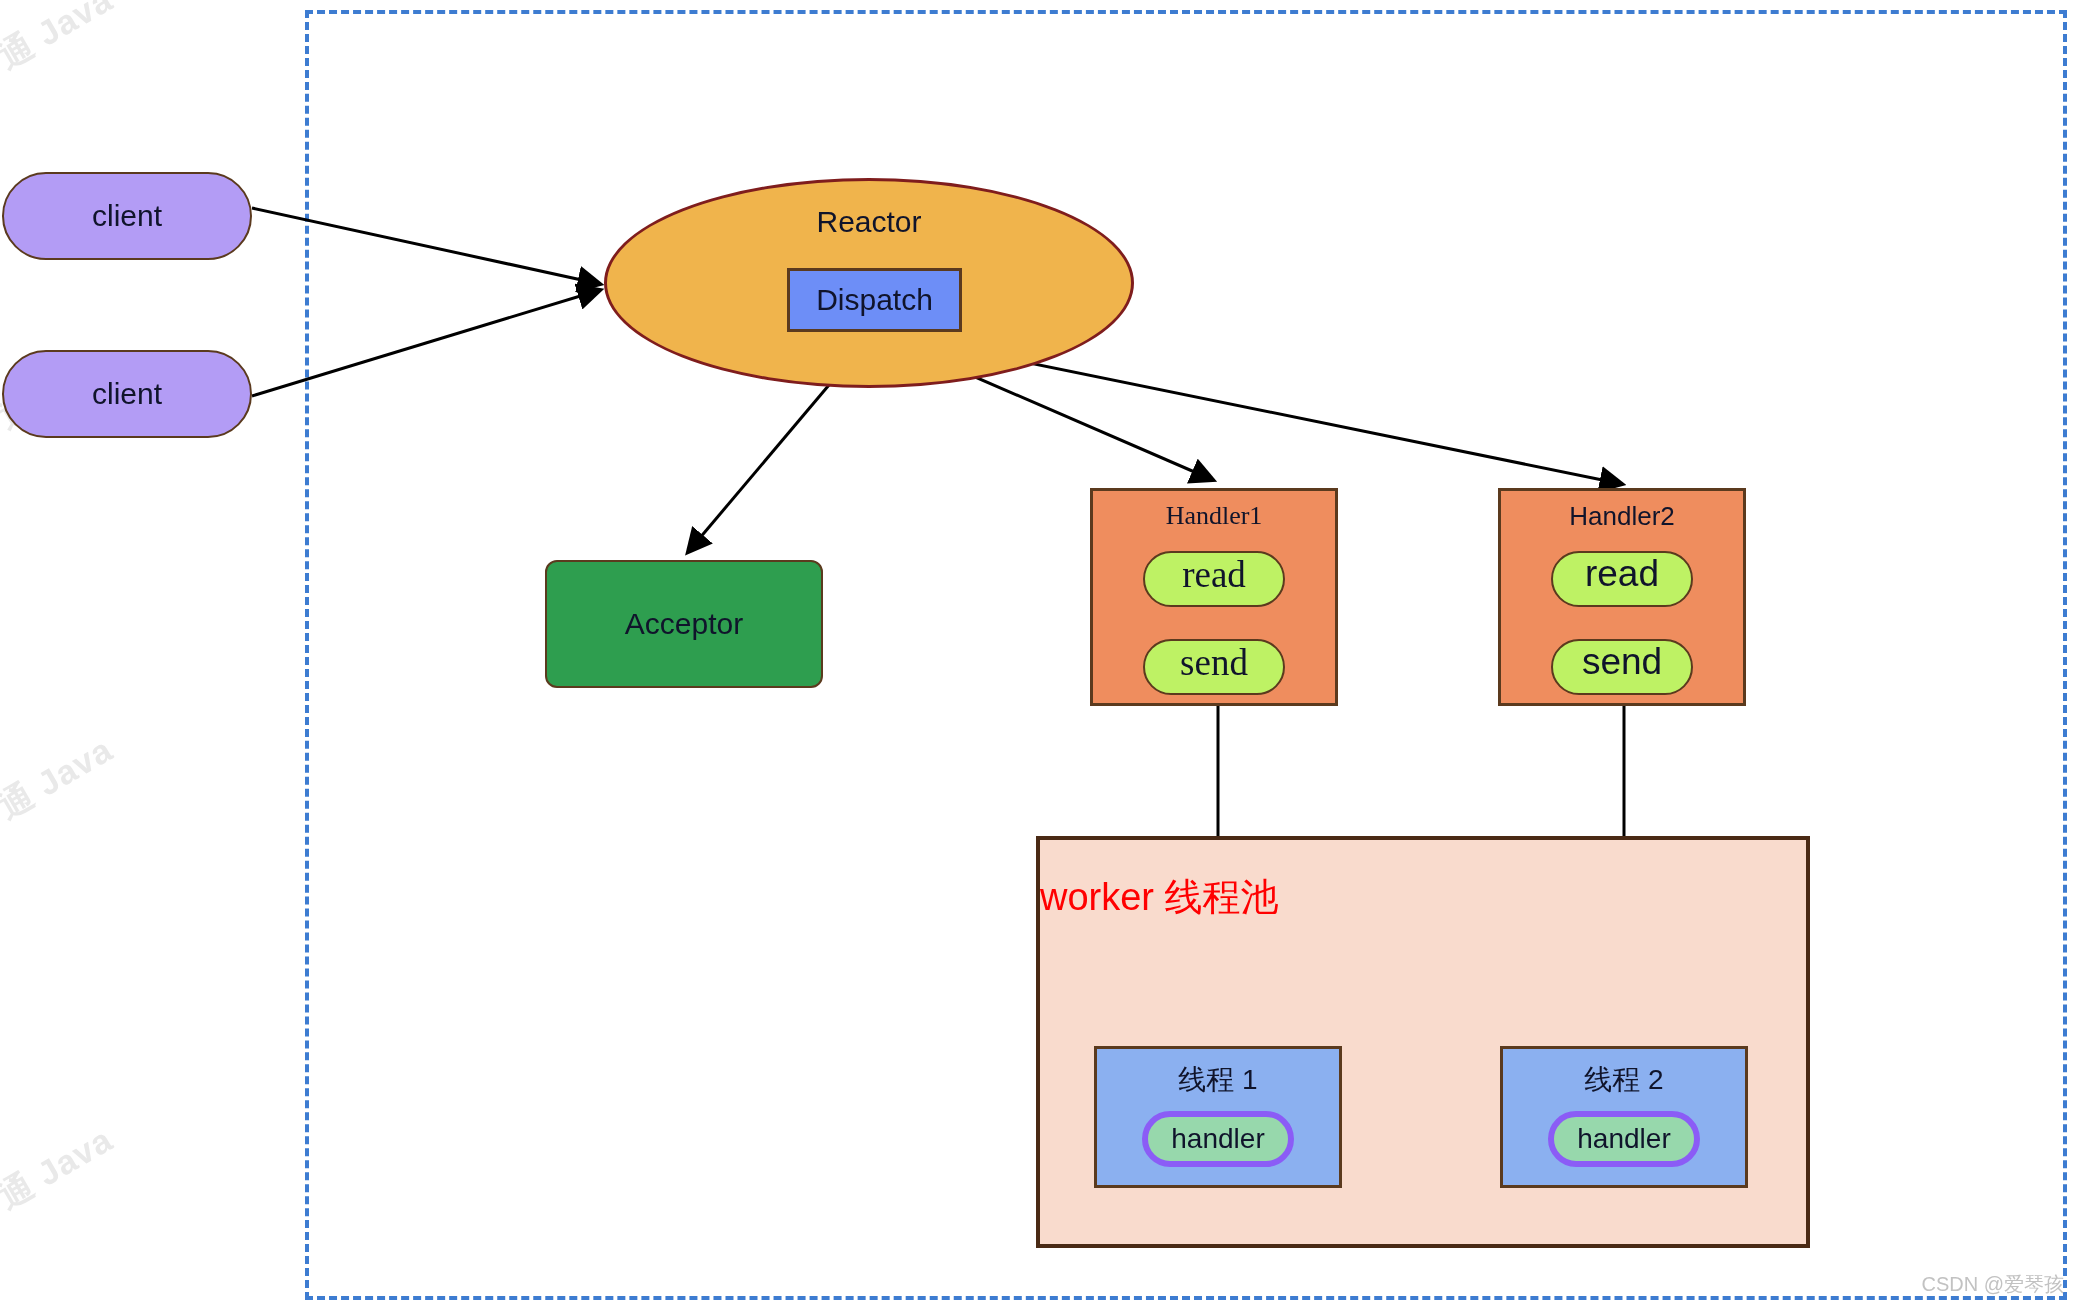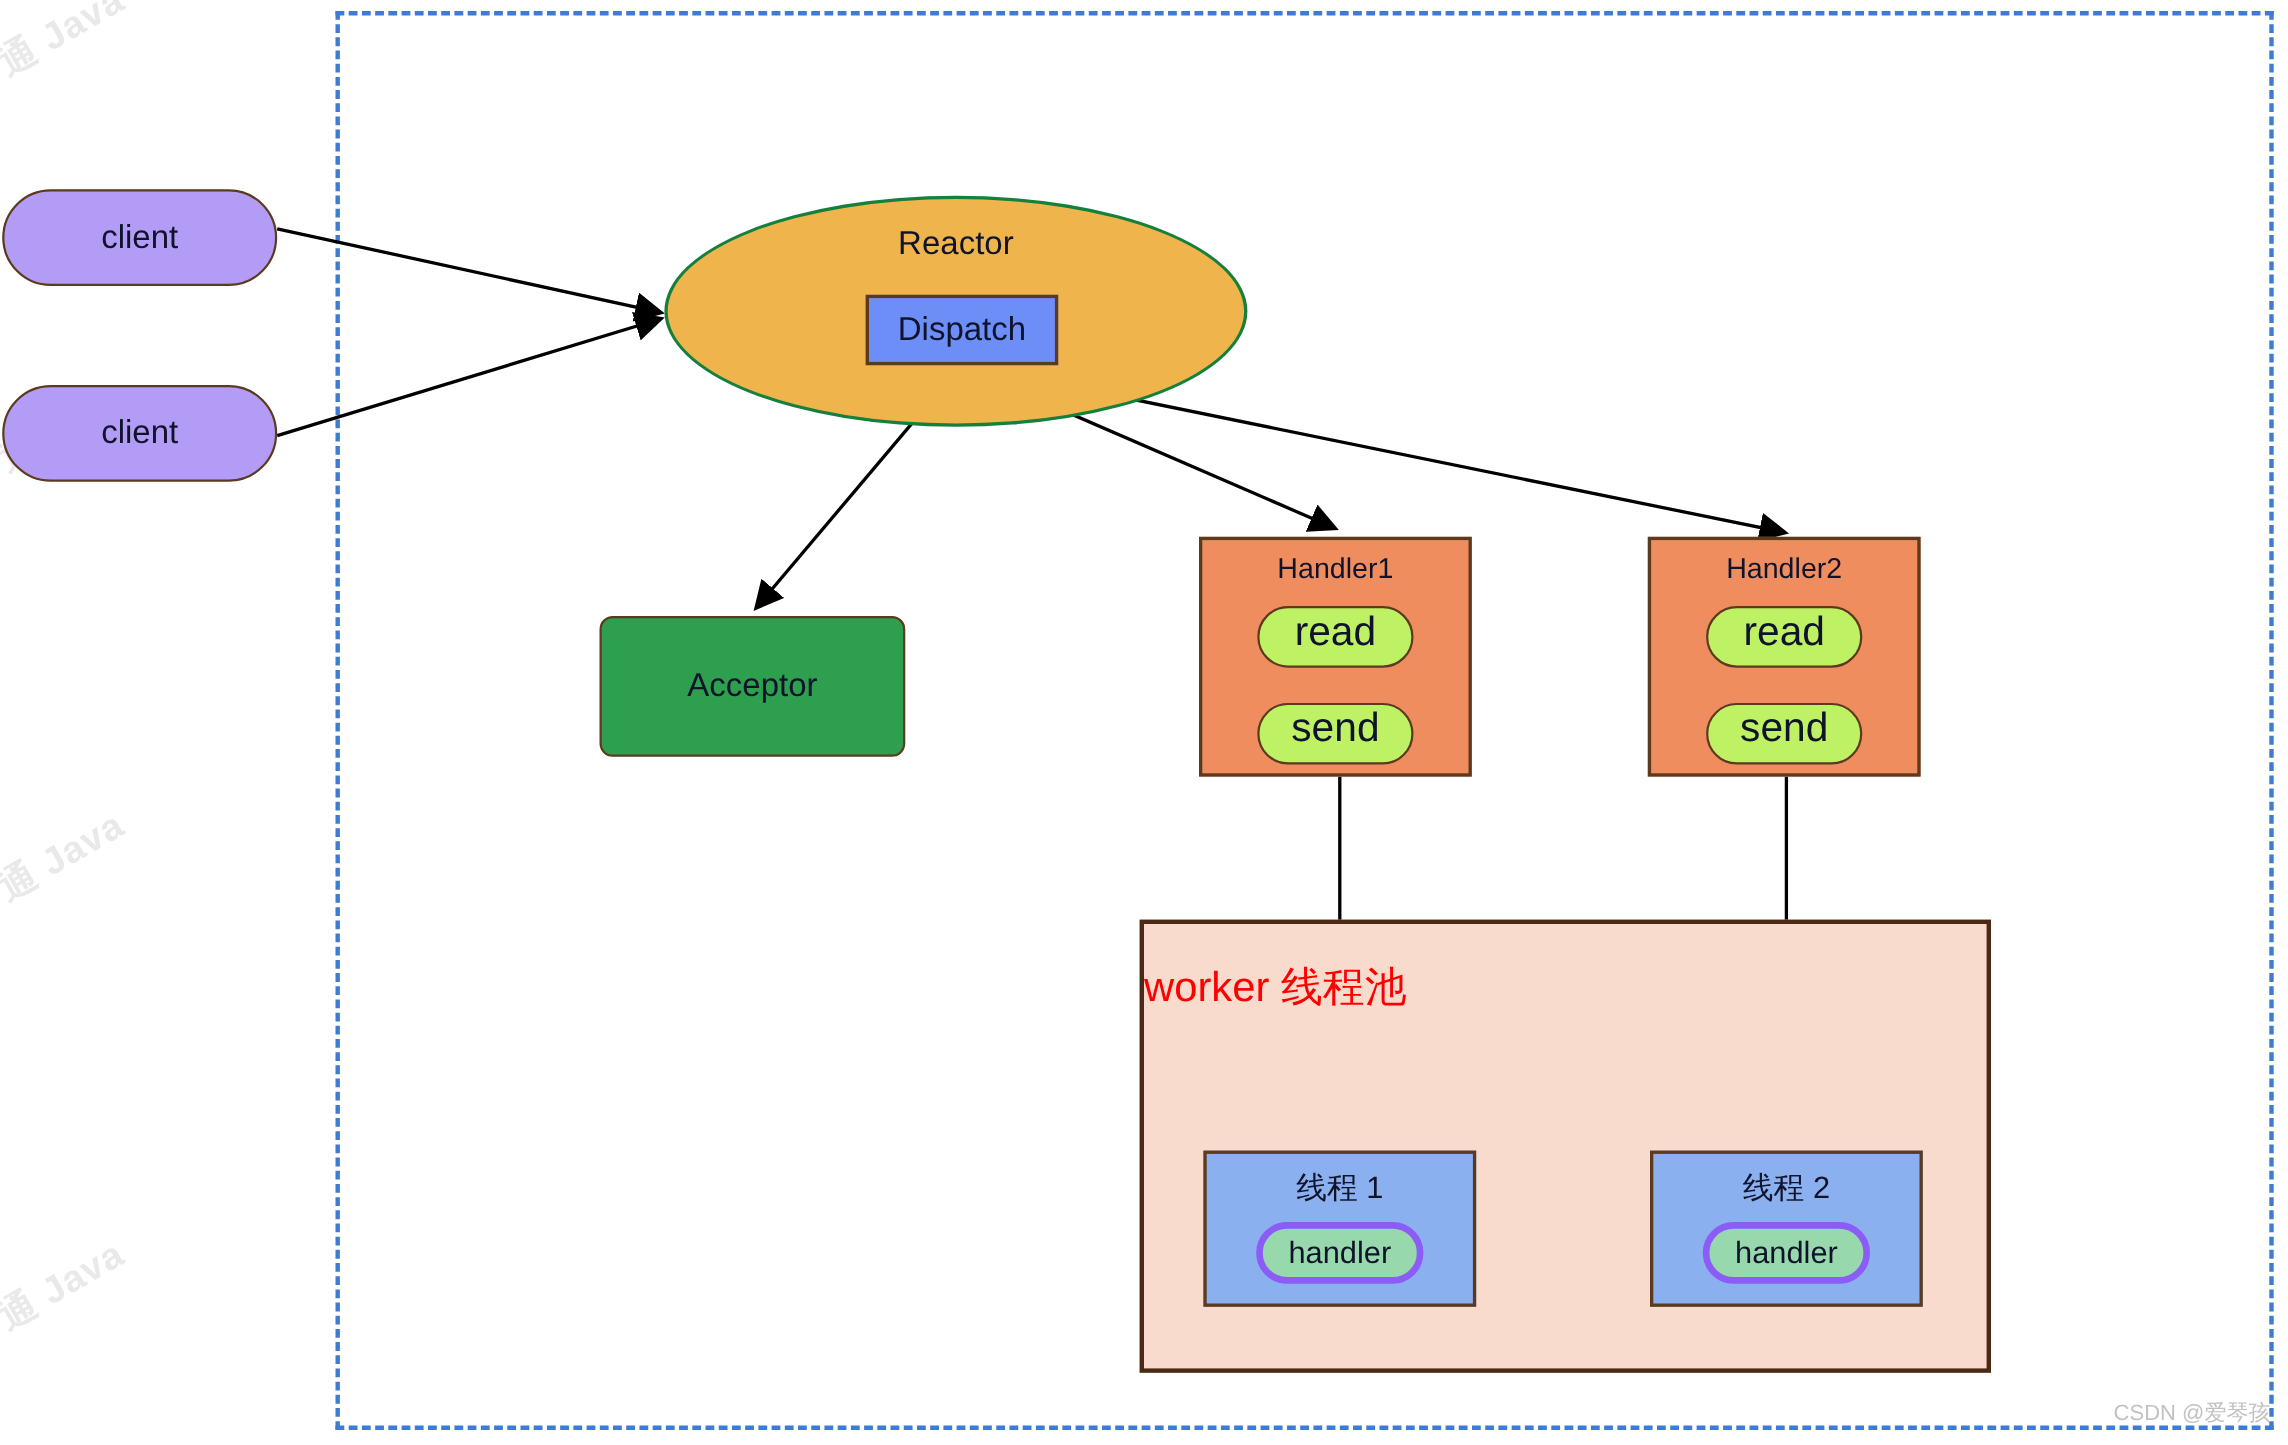--- a/index.html
+++ b/index.html
@@ -102,21 +102,21 @@
     box-sizing: border-box;
   }
 
   .reactor-ellipse {
     position: absolute;
     left: 604px;
     top: 178px;
     width: 530px;
     height: 210px;
     background: #f0b44c;
-    border: 3px solid #15803d;
+    border: 3px solid #7f1d1d;
     border-radius: 50%;
     box-sizing: border-box;
   }
   .reactor-label {
     position: absolute;
     left: 0;
     top: 24px;
     width: 100%;
     text-align: center;
     font-size: 30px;
@@ -282,21 +282,21 @@
   </div>
 
   <div class="node dispatch-box">
     <span>Dispatch</span>
   </div>
 
   <div class="node acceptor-node">
     <span>Acceptor</span>
   </div>
 
-  <div class="handler-box" style="left:1090px; top:488px;">
+  <div class="handler-box" style="left:1090px; top:488px;font-family:Liberation Serif, serif;">
     <div class="handler-title">Handler1</div>
     <div class="pill read">
       <span>read</span>
     </div>
     <div class="pill send">
       <span>send</span>
     </div>
   </div>
 
   <div class="handler-box" style="left:1498px; top:488px;">

